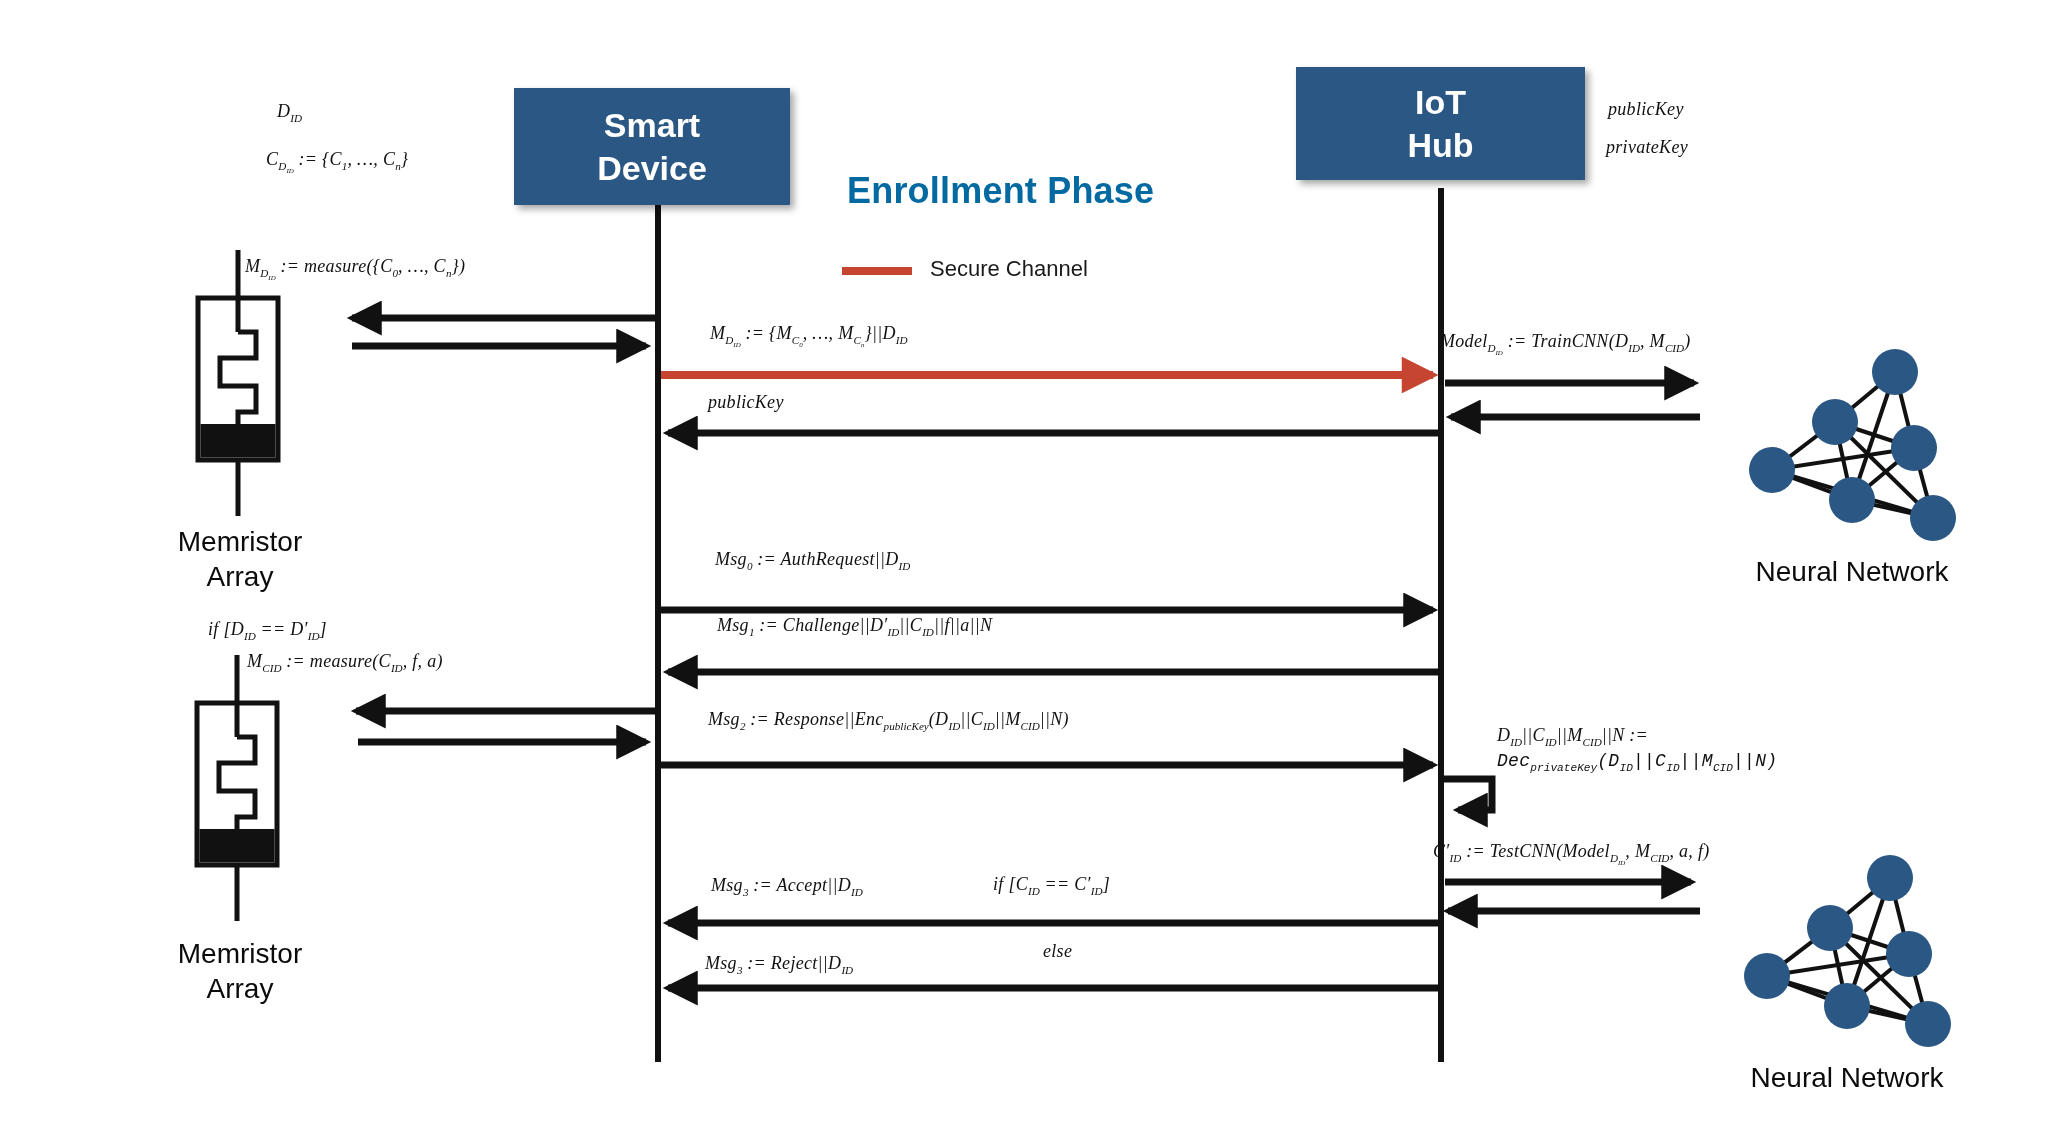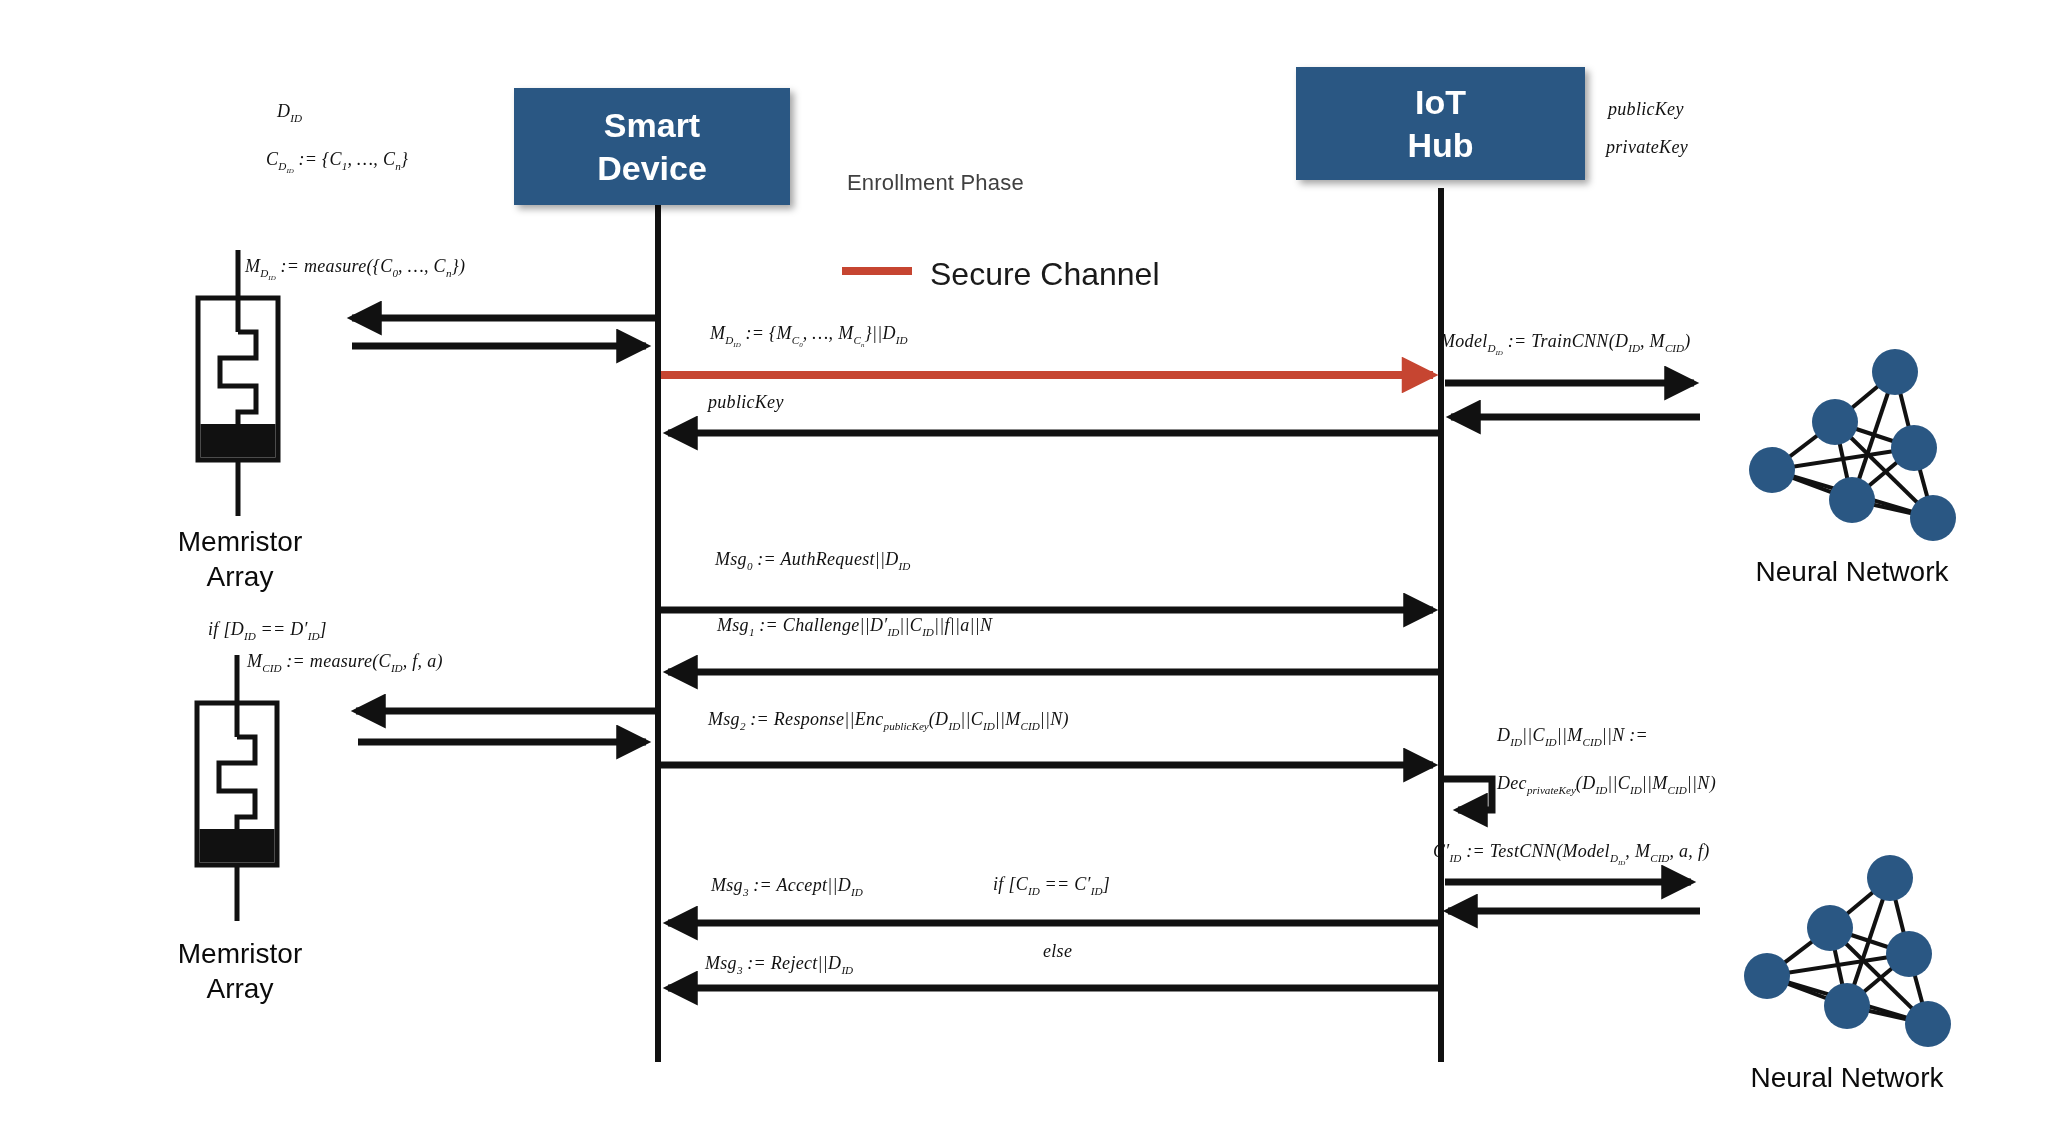--- a/index.html
+++ b/index.html
@@ -7,22 +7,22 @@
     position:relative; width:2062px; height:1130px; background:#ffffff;
     font-family:"Liberation Sans", sans-serif; color:#111; overflow:hidden;
   }
   svg.overlay { position:absolute; left:0; top:0; }
   .abs { position:absolute; white-space:nowrap; }
   .math {
     font-family:"Liberation Serif", serif; font-style:italic;
     font-size:18px; color:#111; letter-spacing:0.3px;
   }
   .math sub { font-size:0.62em; font-style:italic; letter-spacing:0; }
-  .heading { font-weight:normal; font-size:22px; color:#404040; letter-spacing:0.2px; }
-  .legend-text { font-size:32px; color:#1a1a1a; }
+  .heading { font-weight:bold; font-size:36px; color:#0369a1; letter-spacing:0.2px; }
+  .legend-text { font-size:22px; color:#1a1a1a; }
   .icon-label { font-size:28px; color:#0b0b0b; text-align:center; line-height:1.25; }
   .actor-box {
     position:absolute; background:var(--actor-blue,#2A5783);
     display:flex; flex-direction:column; align-items:center; justify-content:center;
     color:#fff; font-weight:bold; font-size:34px; line-height:1.25;
     box-shadow:4px 4px 7px rgba(0,0,0,0.35);
   }
 </style>
 </head>
 <body>
@@ -131,21 +131,21 @@
   <div class="abs math" style="left:710px; top:323px;">M<sub>D<sub>ID</sub></sub> := {M<sub>C<sub>0</sub></sub>, …, M<sub>C<sub>n</sub></sub>}||D<sub>ID</sub></div>
   <div class="abs math" style="left:708px; top:392px;">publicKey</div>
   <div class="abs math" style="left:1440px; top:331px;">Model<sub>D<sub>ID</sub></sub> := TrainCNN(D<sub>ID</sub>, M<sub>CID</sub>)</div>
 
   <div class="abs math" style="left:715px; top:549px;">Msg<sub>0</sub> := AuthRequest||D<sub>ID</sub></div>
   <div class="abs math" style="left:717px; top:615px;">Msg<sub>1</sub> := Challenge||D′<sub>ID</sub>||C<sub>ID</sub>||f||a||N</div>
   <div class="abs math" style="left:208px; top:619px;">if [D<sub>ID</sub> == D′<sub>ID</sub>]</div>
   <div class="abs math" style="left:247px; top:651px;">M<sub>CID</sub> := measure(C<sub>ID</sub>, f, a)</div>
   <div class="abs math" style="left:708px; top:709px;">Msg<sub>2</sub> := Response||Enc<sub>publicKey</sub>(D<sub>ID</sub>||C<sub>ID</sub>||M<sub>CID</sub>||N)</div>
   <div class="abs math" style="left:1497px; top:725px;">D<sub>ID</sub>||C<sub>ID</sub>||M<sub>CID</sub>||N :=</div>
-  <div class="abs math" style="left:1497px; top:773px;">Dec<sub>privateKey</sub>(D<sub>ID</sub>||C<sub>ID</sub>||M<sub>CID</sub>||N)</div>
+  <div class="abs math" style="left:1497px; top:751px;font-family:Liberation Mono, monospace;">Dec<sub>privateKey</sub>(D<sub>ID</sub>||C<sub>ID</sub>||M<sub>CID</sub>||N)</div>
   <div class="abs math" style="left:1433px; top:841px;">C′<sub>ID</sub> := TestCNN(Model<sub>D<sub>ID</sub></sub>, M<sub>CID</sub>, a, f)</div>
   <div class="abs math" style="left:711px; top:875px;">Msg<sub>3</sub> := Accept||D<sub>ID</sub></div>
   <div class="abs math" style="left:985px; top:874px;margin-left:8px;">if [C<sub>ID</sub> == C′<sub>ID</sub>]</div>
   <div class="abs math" style="left:705px; top:940px;margin-top:13px;">Msg<sub>3</sub> := Reject||D<sub>ID</sub></div>
   <div class="abs math" style="left:1043px; top:941px;">else</div>
 
   <div class="abs icon-label" style="left:140px; top:524px; width:200px;">
     <div>Memristor</div>
     <div>Array</div>
   </div>

